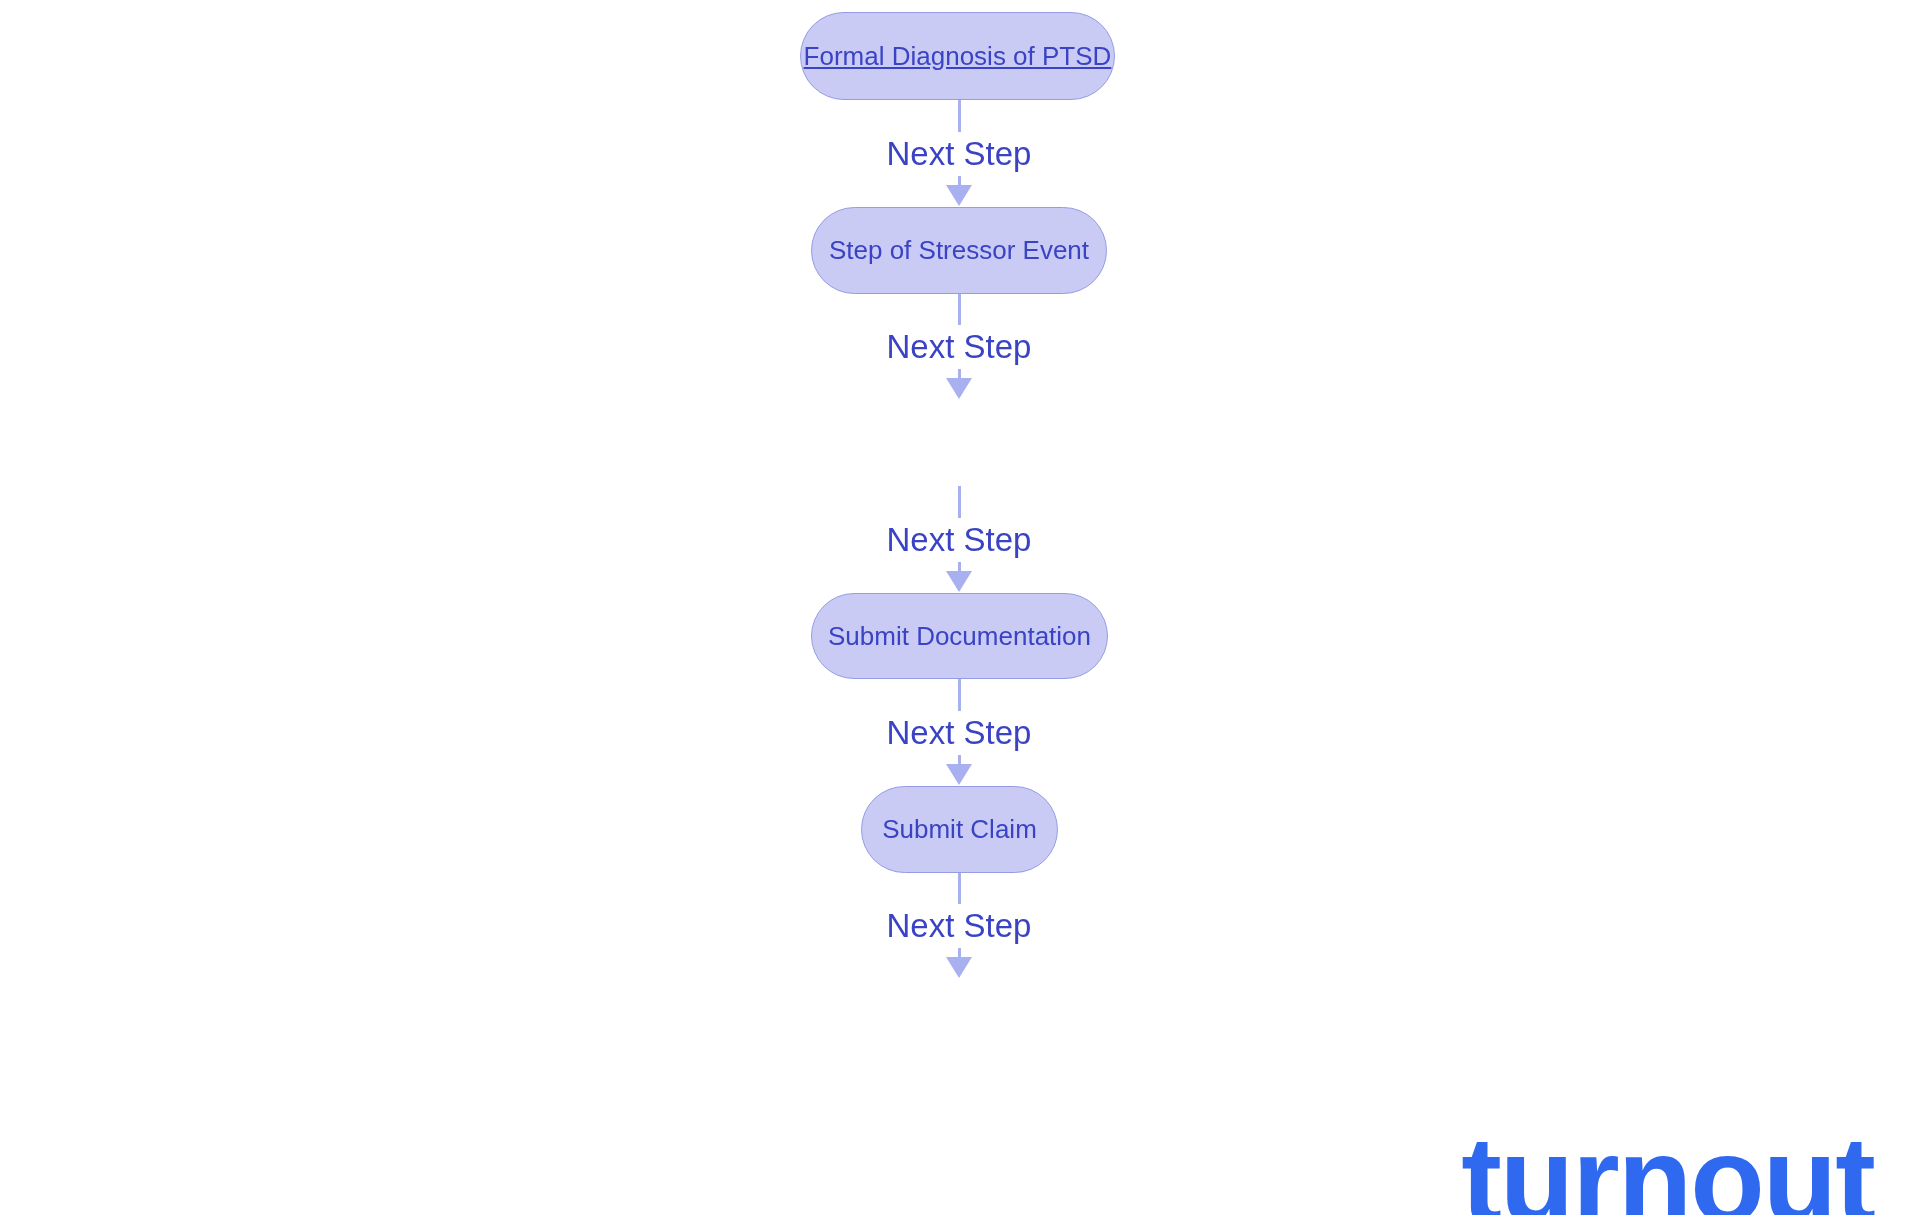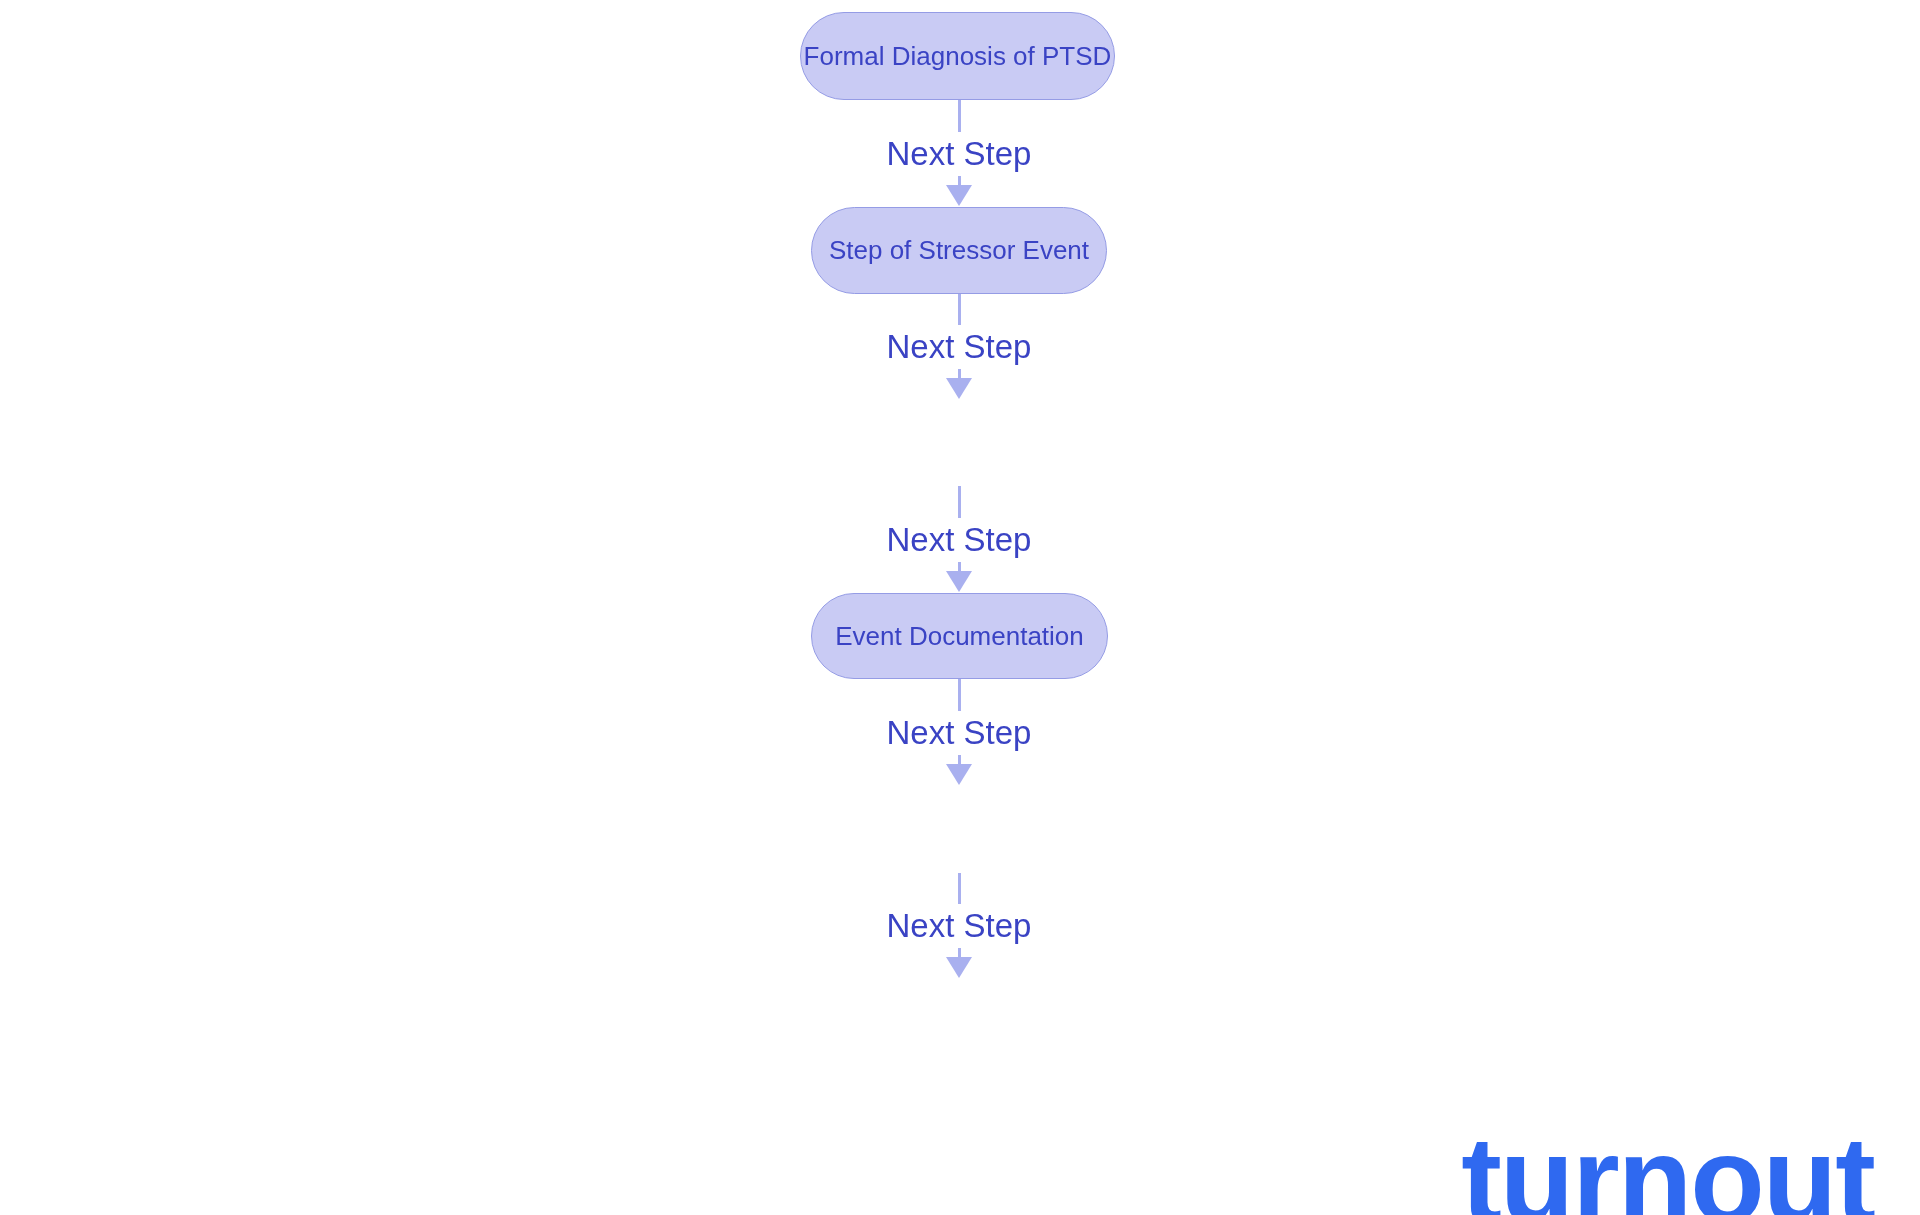--- a/index.html
+++ b/index.html
@@ -73,21 +73,21 @@
     letter-spacing:-2px;
     line-height:1;
     color:var(--logo);
   }
 </style>
 </head>
 <body>
 
 <div class="stage">
 
-  <div class="node" style="left:800px;top:12px;width:315px;height:88px;">
+  <div class="node" style="left:800px;top:12px;width:315px;height:88px;text-decoration:underline;">
     <span>Formal Diagnosis of PTSD</span>
   </div>
 
   <div class="edge" style="top:100px;height:107px;">
     <div class="edge-line"></div>
     <div class="edge-arrow"></div>
     <span class="edge-label">Next Step</span>
   </div>
 
   <div class="node" style="left:811px;top:207px;width:296px;height:87px;">
@@ -101,29 +101,32 @@
   </div>
 
 
   <div class="edge" style="top:486px;height:107px;">
     <div class="edge-line"></div>
     <div class="edge-arrow"></div>
     <span class="edge-label">Next Step</span>
   </div>
 
   <div class="node" style="left:811px;top:593px;width:297px;height:86px;">
-    <span>Event Documentation</span>
+    <span>Submit Documentation</span>
   </div>
 
   <div class="edge" style="top:679px;height:107px;">
     <div class="edge-line"></div>
     <div class="edge-arrow"></div>
     <span class="edge-label">Next Step</span>
   </div>
 
+  <div class="node" style="left:861px;top:786px;width:197px;height:87px;">
+    <span>Submit Claim</span>
+  </div>
 
   <div class="edge" style="top:873px;height:106px;">
     <div class="edge-line"></div>
     <div class="edge-arrow"></div>
     <span class="edge-label">Next Step</span>
   </div>
 
 
   <div class="logo">turnout</div>
 

